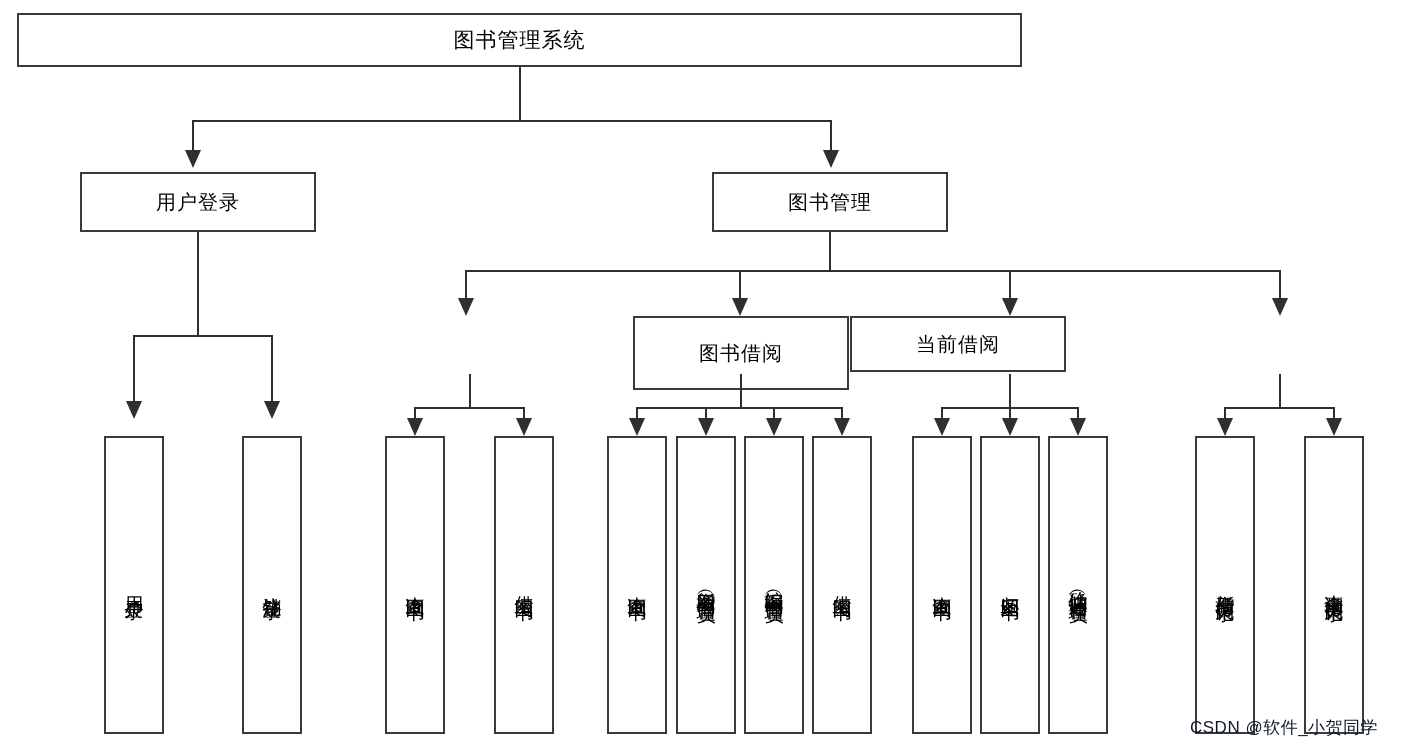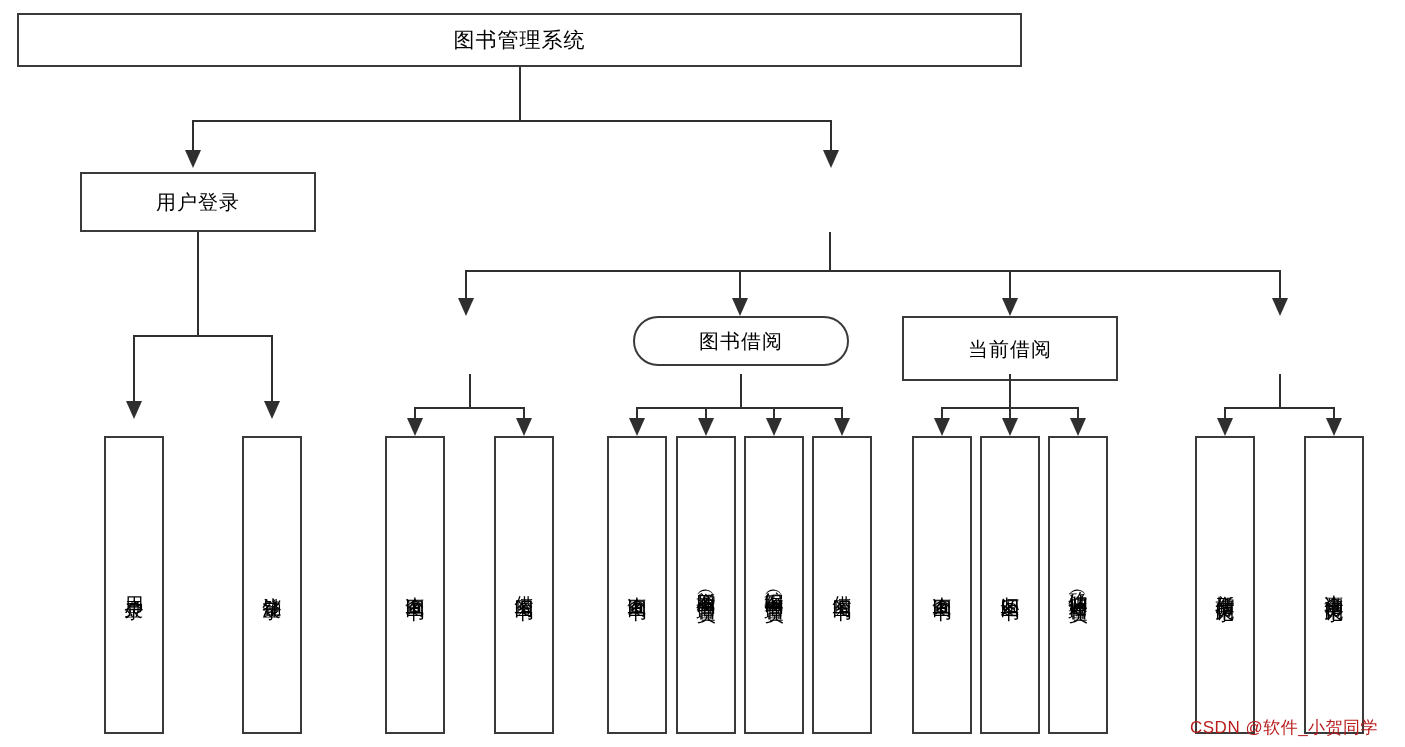--- a/index.html
+++ b/index.html
@@ -51,21 +51,21 @@
     width:0;height:0;
     border-left:8px solid transparent;
     border-right:8px solid transparent;
     border-top:18px solid #2f2f2f;
   }
 
   
   #watermark{
     position:absolute;
     font-size:17px;
-    color:#b91c1c;
+    color:#0f172a;
     white-space:nowrap;
     letter-spacing:.5px;
   }
 </style>
 </head>
 <body>
 
 <div id="canvas">
 
   <div class="node h root" style="left:17px;top:13px;width:1005px;height:54px;">
@@ -77,20 +77,23 @@
   <div class="ln h" style="left:192px;top:120px;width:640px;"></div>
   <div class="ln v" style="left:192px;top:120px;height:32px;"></div>
   <div class="ln v" style="left:830px;top:120px;height:32px;"></div>
   <div class="arrow" style="left:185px;top:150px;"></div>
   <div class="arrow" style="left:823px;top:150px;"></div>
 
   <div class="node h" style="left:80px;top:172px;width:236px;height:60px;">
     <span>用户登录</span>
   </div>
 
+  <div class="node h" style="left:712px;top:172px;width:236px;height:60px;">
+    <span>图书管理</span>
+  </div>
 
   <div class="ln v" style="left:197px;top:232px;height:103px;"></div>
   <div class="ln h" style="left:133px;top:335px;width:140px;"></div>
   <div class="ln v" style="left:133px;top:335px;height:68px;"></div>
   <div class="ln v" style="left:271px;top:335px;height:68px;"></div>
   <div class="arrow" style="left:126px;top:401px;"></div>
   <div class="arrow" style="left:264px;top:401px;"></div>
 
   <div class="node v" style="left:104px;top:436px;width:60px;height:298px;">
     <span class="vtext">用户登录</span>
@@ -103,24 +106,24 @@
   <div class="ln h" style="left:465px;top:270px;width:816px;"></div>
   <div class="ln v" style="left:465px;top:270px;height:30px;"></div>
   <div class="ln v" style="left:739px;top:270px;height:30px;"></div>
   <div class="ln v" style="left:1009px;top:270px;height:30px;"></div>
   <div class="ln v" style="left:1279px;top:270px;height:30px;"></div>
   <div class="arrow" style="left:458px;top:298px;"></div>
   <div class="arrow" style="left:732px;top:298px;"></div>
   <div class="arrow" style="left:1002px;top:298px;"></div>
   <div class="arrow" style="left:1272px;top:298px;"></div>
 
-  <div class="node h" style="left:633px;top:316px;width:216px;height:50px;border-radius:28px;">
+  <div class="node h" style="left:633px;top:316px;width:216px;height:74px;">
     <span>图书借阅</span>
   </div>
-  <div class="node h" style="left:902px;top:316px;width:216px;height:65px;">
+  <div class="node h" style="left:850px;top:316px;width:216px;height:56px;">
     <span>当前借阅</span>
   </div>
 
   <div class="ln v" style="left:469px;top:374px;height:33px;"></div>
   <div class="ln h" style="left:414px;top:407px;width:110px;"></div>
   <div class="ln v" style="left:414px;top:407px;height:20px;"></div>
   <div class="ln v" style="left:523px;top:407px;height:20px;"></div>
   <div class="arrow" style="left:407px;top:418px;"></div>
   <div class="arrow" style="left:516px;top:418px;"></div>
 

